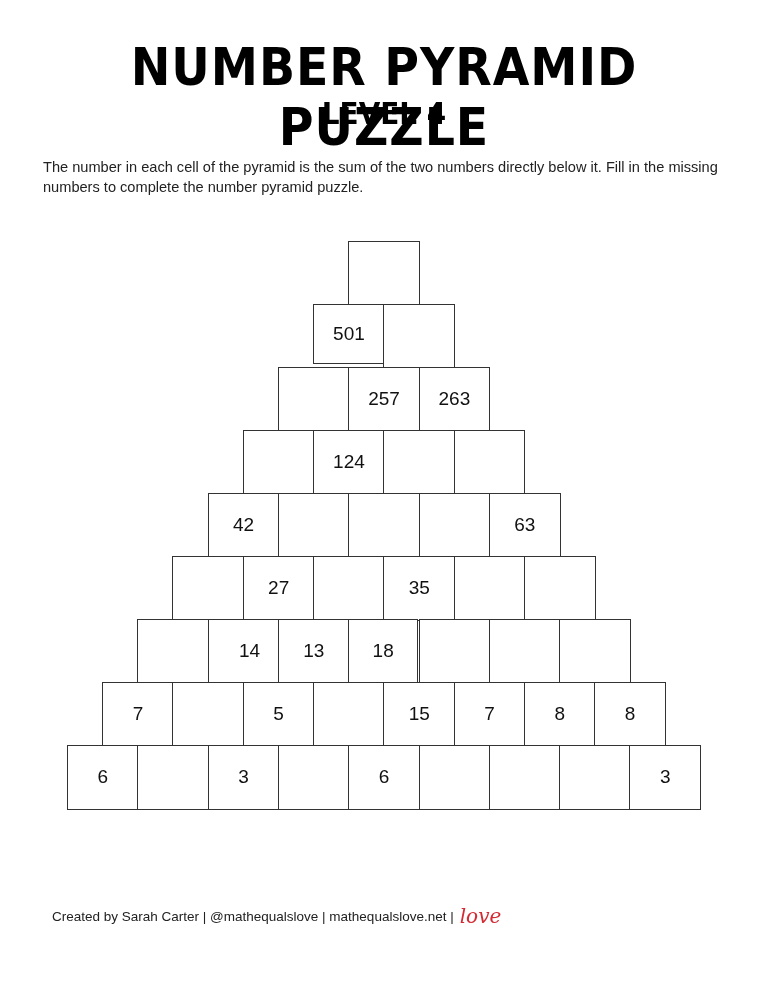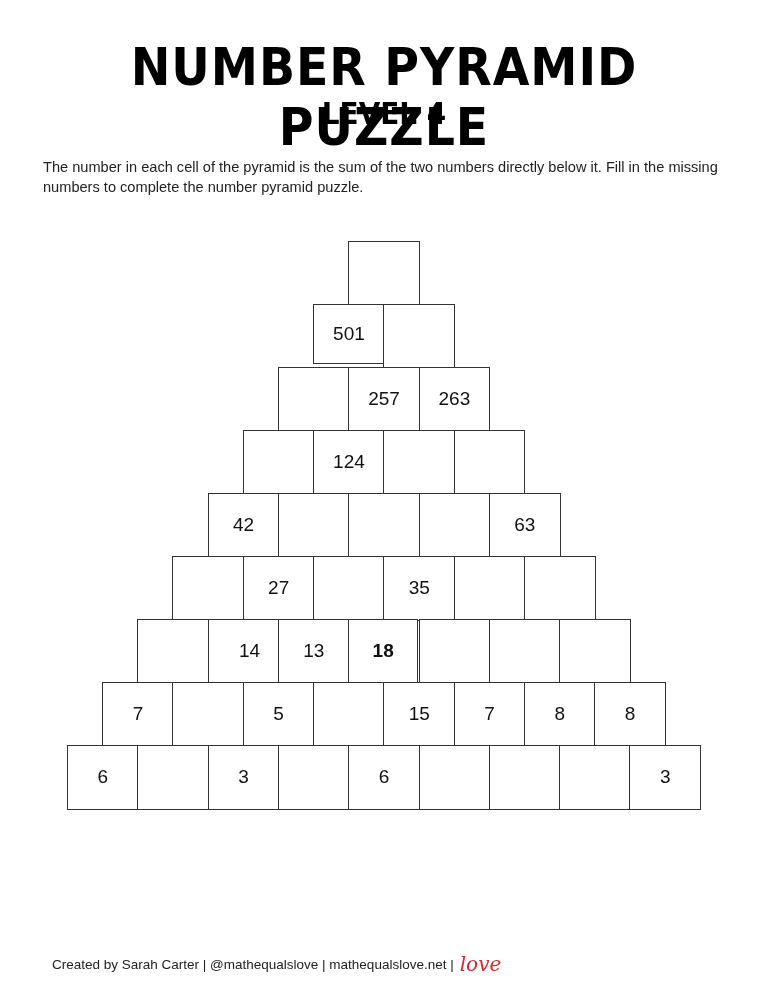--- a/index.html
+++ b/index.html
@@ -21,21 +21,20 @@
   }
   .pyramid { position: absolute; left: 0; top: 0; width: 768px; height: 993px; }
   .cell {
     position: absolute; box-sizing: border-box; border: 1.5px solid #333;
     display: flex; align-items: center; justify-content: center;
     font-family: "Liberation Sans", sans-serif; font-size: 19px; color: #111; background: #fff;
   }
   .footer {
     position: absolute; left: 52px; top: 904px; height: 24px; display: flex; align-items: center;
     white-space: nowrap;
-    margin-top: 48px;
   }
   .footer-text { font-family: "Liberation Sans", sans-serif; font-size: 13.5px; color: #222; }
   .brand {
     margin-left: 12px; font-family: "DejaVu Sans", sans-serif; font-weight: bold; font-size: 17px; color: #000;
     letter-spacing: 1px;
   }
   .brand .plus { font-size: 13px; margin: 0 7px; }
   .love {
     margin-left: 6px; font-family: "DejaVu Serif", serif; font-style: italic; font-size: 20px; color: #d42a33;
   }
@@ -65,21 +64,21 @@
     <div class="cell" style="left: 488.8px; top: 493px; width: 71.8px; height: 64.5px;">63</div>
     <div class="cell" style="left: 172.45px; top: 556px; width: 71.8px; height: 64.5px;"></div>
     <div class="cell" style="left: 242.75px; top: 556px; width: 71.8px; height: 64.5px;">27</div>
     <div class="cell" style="left: 313.05px; top: 556px; width: 71.8px; height: 64.5px;"></div>
     <div class="cell" style="left: 383.35px; top: 556px; width: 71.8px; height: 64.5px;">35</div>
     <div class="cell" style="left: 453.65px; top: 556px; width: 71.8px; height: 64.5px;"></div>
     <div class="cell" style="left: 523.95px; top: 556px; width: 71.8px; height: 64.5px;"></div>
     <div class="cell" style="left: 137.3px; top: 619px; width: 71.8px; height: 64.5px;"></div>
     <div class="cell" style="left: 207.6px; top: 619px; width: 71.8px; height: 64.5px; padding-left: 12px;">14</div>
     <div class="cell" style="left: 277.9px; top: 619px; width: 71.8px; height: 64.5px;">13</div>
-    <div class="cell" style="left: 348.2px; top: 619px; width: 70px; height: 64.5px; font-weight: bold;">18</div>
+    <div class="cell" style="left: 348.2px; top: 619px; width: 70px; height: 64.5px;">18</div>
     <div class="cell" style="left: 418.5px; top: 619px; width: 71.8px; height: 64.5px;"></div>
     <div class="cell" style="left: 488.8px; top: 619px; width: 71.8px; height: 64.5px;"></div>
     <div class="cell" style="left: 559.1px; top: 619px; width: 71.8px; height: 64.5px;"></div>
     <div class="cell" style="left: 102.15px; top: 682px; width: 71.8px; height: 64.5px;">7</div>
     <div class="cell" style="left: 172.45px; top: 682px; width: 71.8px; height: 64.5px;"></div>
     <div class="cell" style="left: 242.75px; top: 682px; width: 71.8px; height: 64.5px;">5</div>
     <div class="cell" style="left: 313.05px; top: 682px; width: 71.8px; height: 64.5px;"></div>
     <div class="cell" style="left: 383.35px; top: 682px; width: 71.8px; height: 64.5px;">15</div>
     <div class="cell" style="left: 453.65px; top: 682px; width: 71.8px; height: 64.5px;">7</div>
     <div class="cell" style="left: 523.95px; top: 682px; width: 71.8px; height: 64.5px;">8</div>

